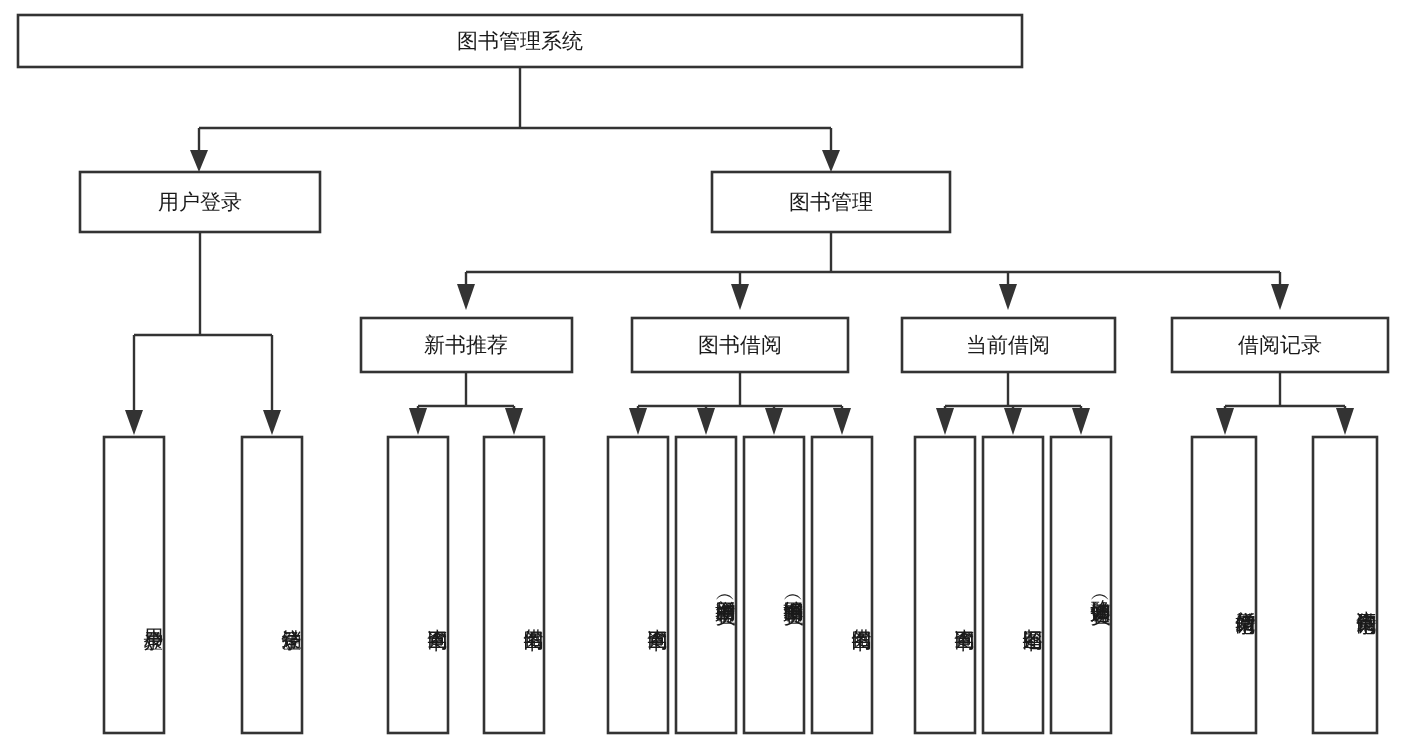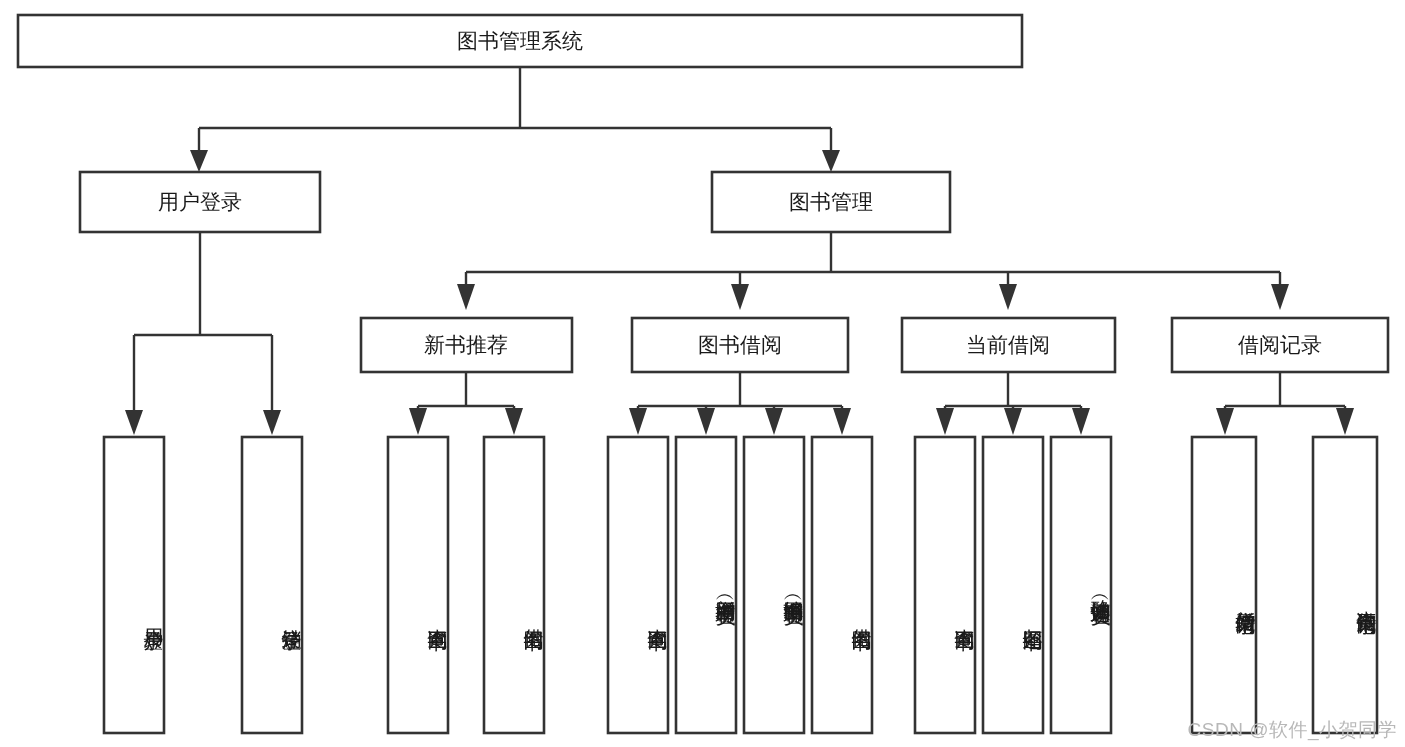--- a/index.html
+++ b/index.html
@@ -208,14 +208,13 @@
   <div class="node-label-v" style="left:744px; top:443px; width:60px; height:290px;">编辑图书（管理员）</div>
   <div class="node-label-v" style="left:812px; top:496px; width:60px; height:237px;">借阅图书</div>
 
   <div class="node-label-v" style="left:915px; top:496px; width:60px; height:237px;">查询图书</div>
   <div class="node-label-v" style="left:983px; top:496px; width:60px; height:237px;">归还图书</div>
   <div class="node-label-v" style="left:1051px; top:443px; width:60px; height:290px;">确认归还（管理员）</div>
 
   <div class="node-label-v" style="left:1192px; top:462px; width:64px; height:271px;">新增借阅记录</div>
   <div class="node-label-v" style="left:1313px; top:462px; width:64px; height:271px;">查询借阅记录</div>
 
-  <div class="watermark">CSDN @软件_小贺同学</div>
 </div>
 
 </body></html>

